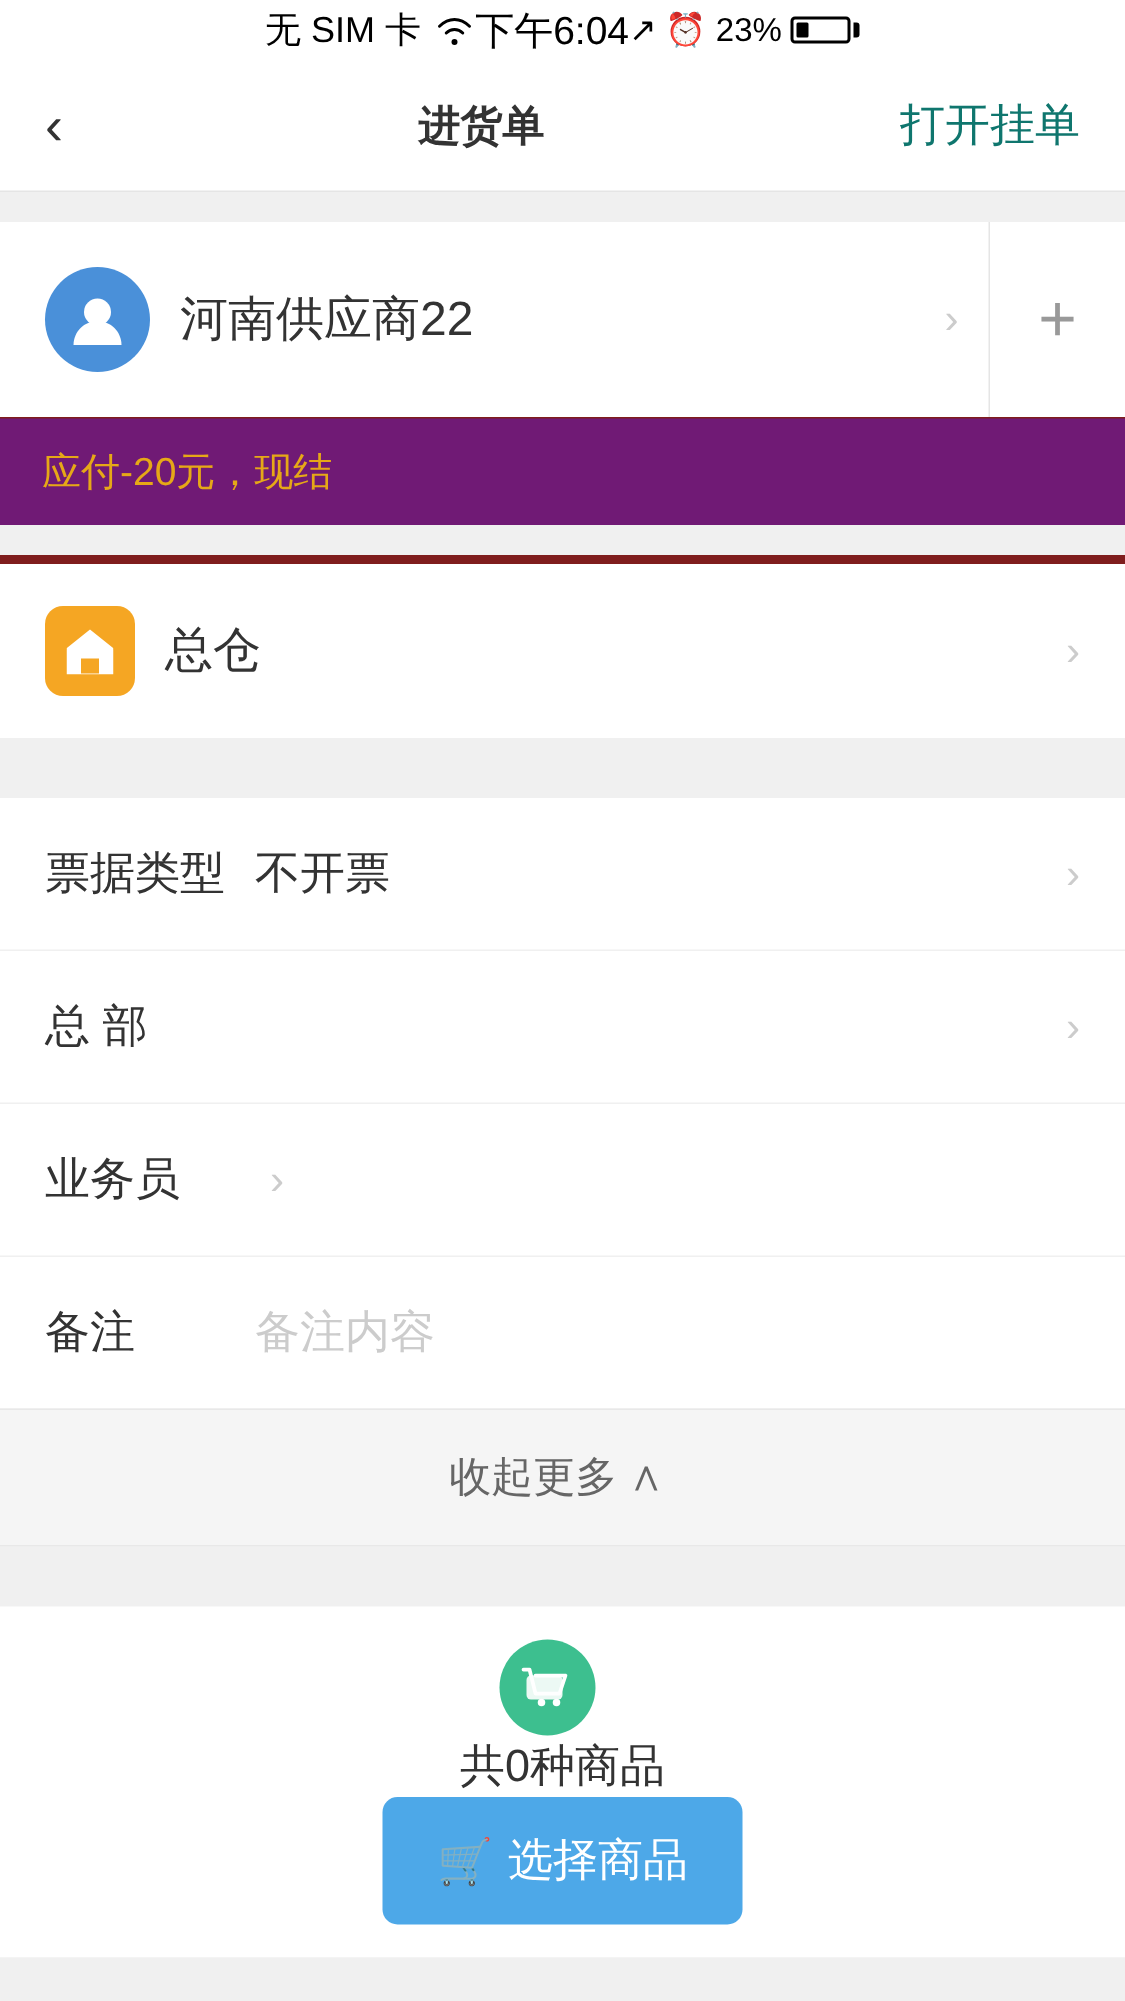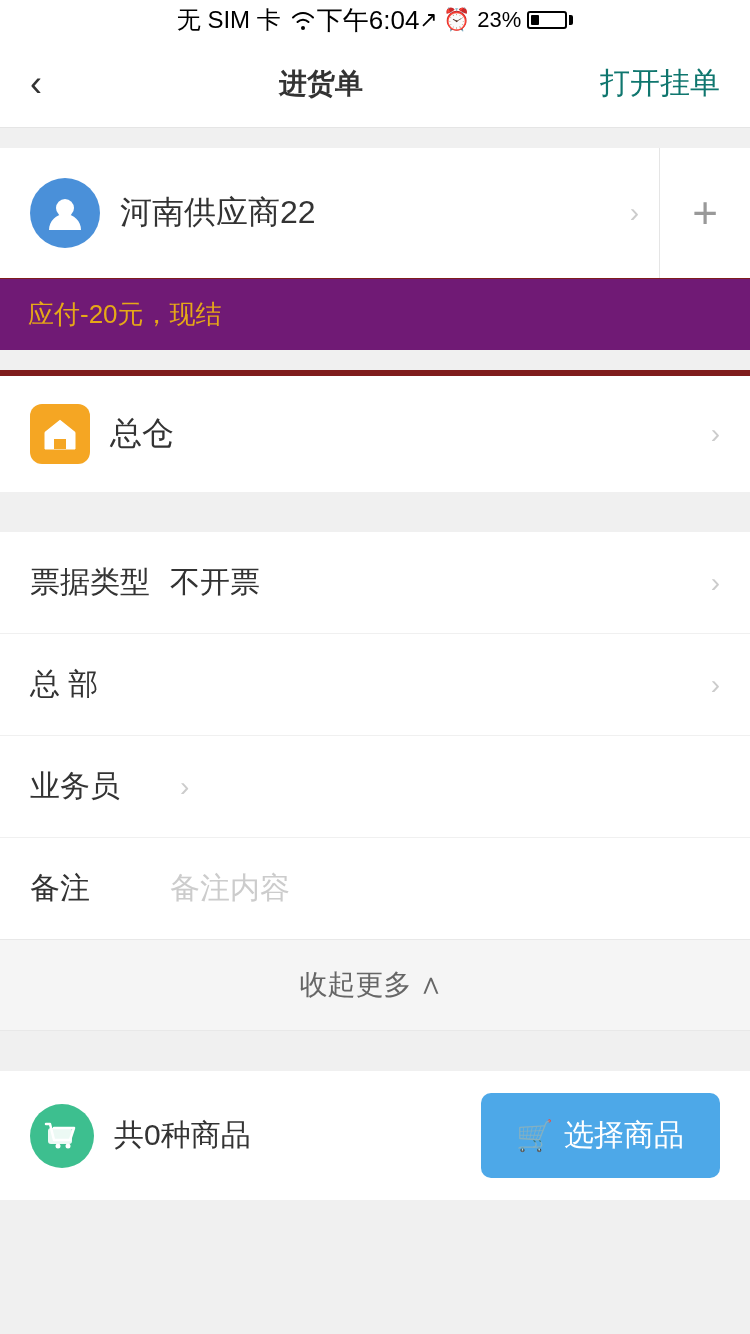--- a/index.html
+++ b/index.html
@@ -204,20 +204,21 @@
       margin-right: 8px;
     }
 
     
     .product-footer {
       background: #fff;
       display: flex;
       align-items: center;
       padding: 22px 30px;
       margin-top: 20px;
+      flex-direction: column;
     }
     .product-icon {
       width: 64px;
       height: 64px;
       border-radius: 50%;
       background: #3dbf8f;
       display: flex;
       align-items: center;
       justify-content: center;
       margin-right: 20px;

